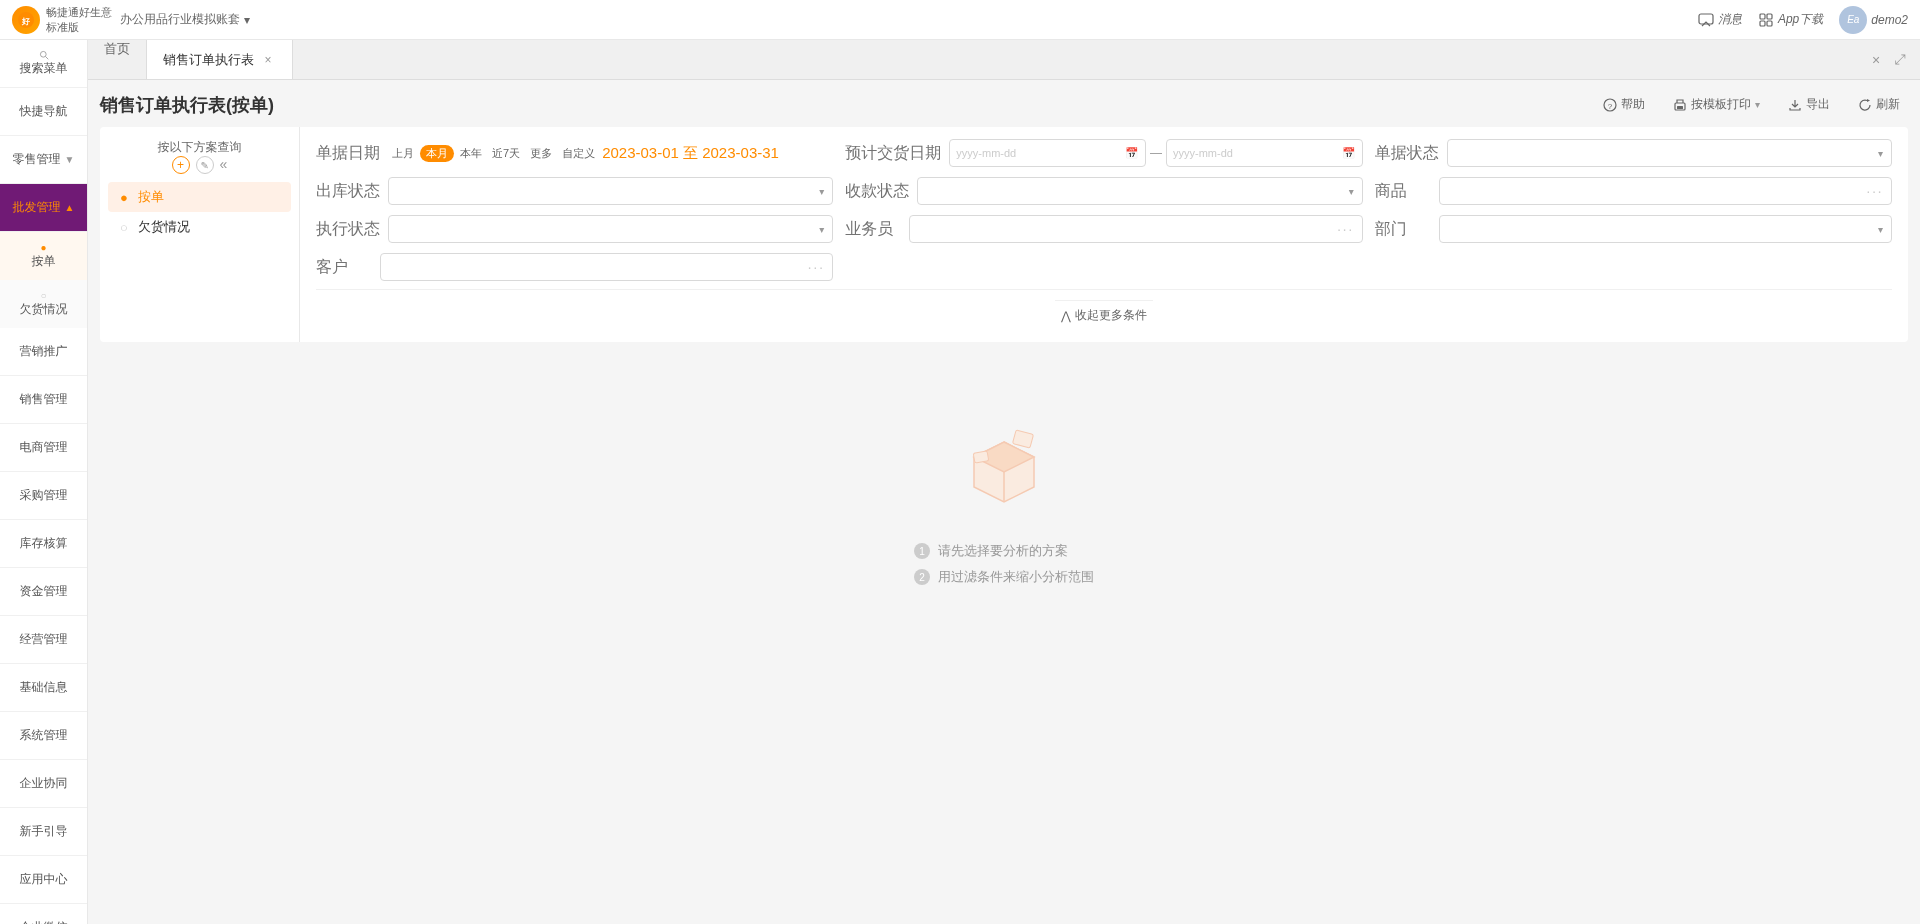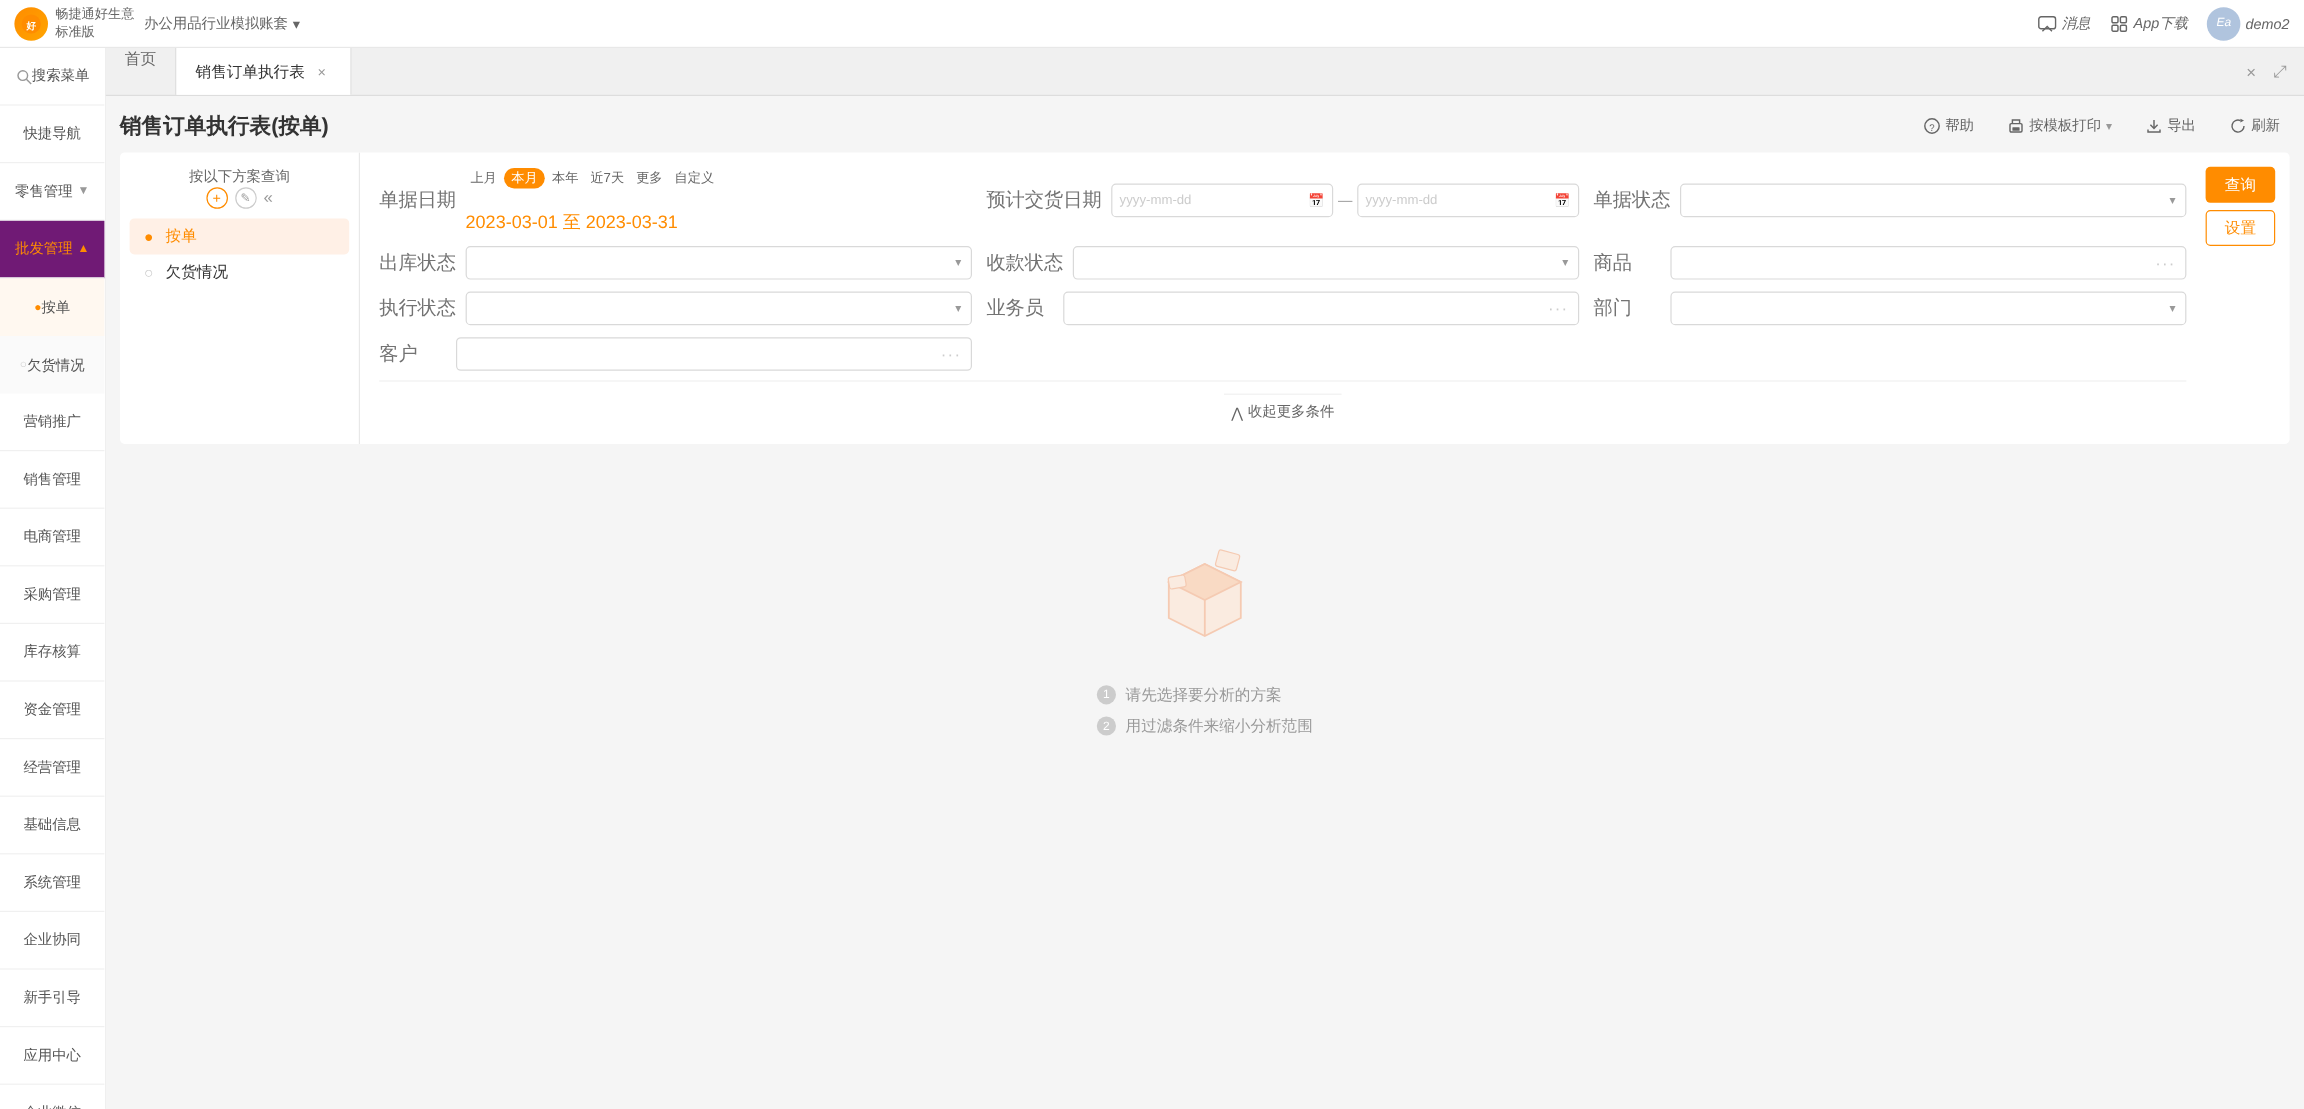--- a/index.html
+++ b/index.html
@@ -90,20 +90,21 @@
     .sidebar {
       width: 88px;
       background: #fff;
       border-right: 1px solid #e8e8e8;
       display: flex;
       flex-direction: column;
       overflow-y: auto;
     }
     .sidebar-item {
       display: flex;
+      flex-direction: column;
       align-items: center;
       padding: 10px 4px;
       cursor: pointer;
       font-size: 12px;
       color: #555;
       border-bottom: 1px solid #f0f0f0;
       min-height: 48px;
       justify-content: center;
     }
     .sidebar-item.active { color: #ff8c00; background: #fff8f0; }
@@ -671,21 +672,21 @@
           </div>
         </div>
 
         <div class="filter-right">
 
           <div class="filter-rows">
             <div class="filter-row">
 
               <div class="filter-field">
                 <span class="filter-label">单据日期</span>
-                <div style="flex:1;display:flex;flex-direction:column;gap:18px;">
+                <div style="flex:1;display:flex;flex-direction:row;gap:3px;">
                   <div class="date-quick-btns">
                     <span class="quick-btn">上月</span>
                     <span class="quick-btn active">本月</span>
                     <span class="quick-btn">本年</span>
                     <span class="quick-btn">近7天</span>
                     <span class="quick-btn">更多</span>
                     <span class="quick-btn">自定义</span>
                   </div>
                   <div style="font-size:15px;color:#ff8c00;">2023-03-01 至 2023-03-31</div>
                 </div>
@@ -775,24 +776,20 @@
           </div>
 
           <div style="display:flex;align-items:center;justify-content:center;margin-top:8px;border-top:1px solid #f0f0f0;padding-top:6px;">
             <div class="collapse-more">
               <span>⋀</span>
               <span>收起更多条件</span>
             </div>
           </div>
         </div>
 
-        <div style="display:flex;flex-direction:column;gap:6px;padding:12px 12px 12px 0;justify-content:flex-start;">
-          <button class="action-btn-primary">查询</button>
-          <button class="action-btn-secondary">设置</button>
-        </div>
       </div>
 
       <div class="empty-state">
         <div class="empty-icon">
           <svg width="100" height="100" viewBox="0 0 100 100">
 
             <polygon points="50,20 80,35 80,65 50,80 20,65 20,35" fill="#fde8d8" stroke="#f5b896" stroke-width="1.5"></polygon>
             <polygon points="50,20 80,35 50,50 20,35" fill="#fbcfb0" stroke="#f5b896" stroke-width="1.5"></polygon>
             <line x1="50" y1="50" x2="50" y2="80" stroke="#f5b896" stroke-width="1.5"></line>
 

